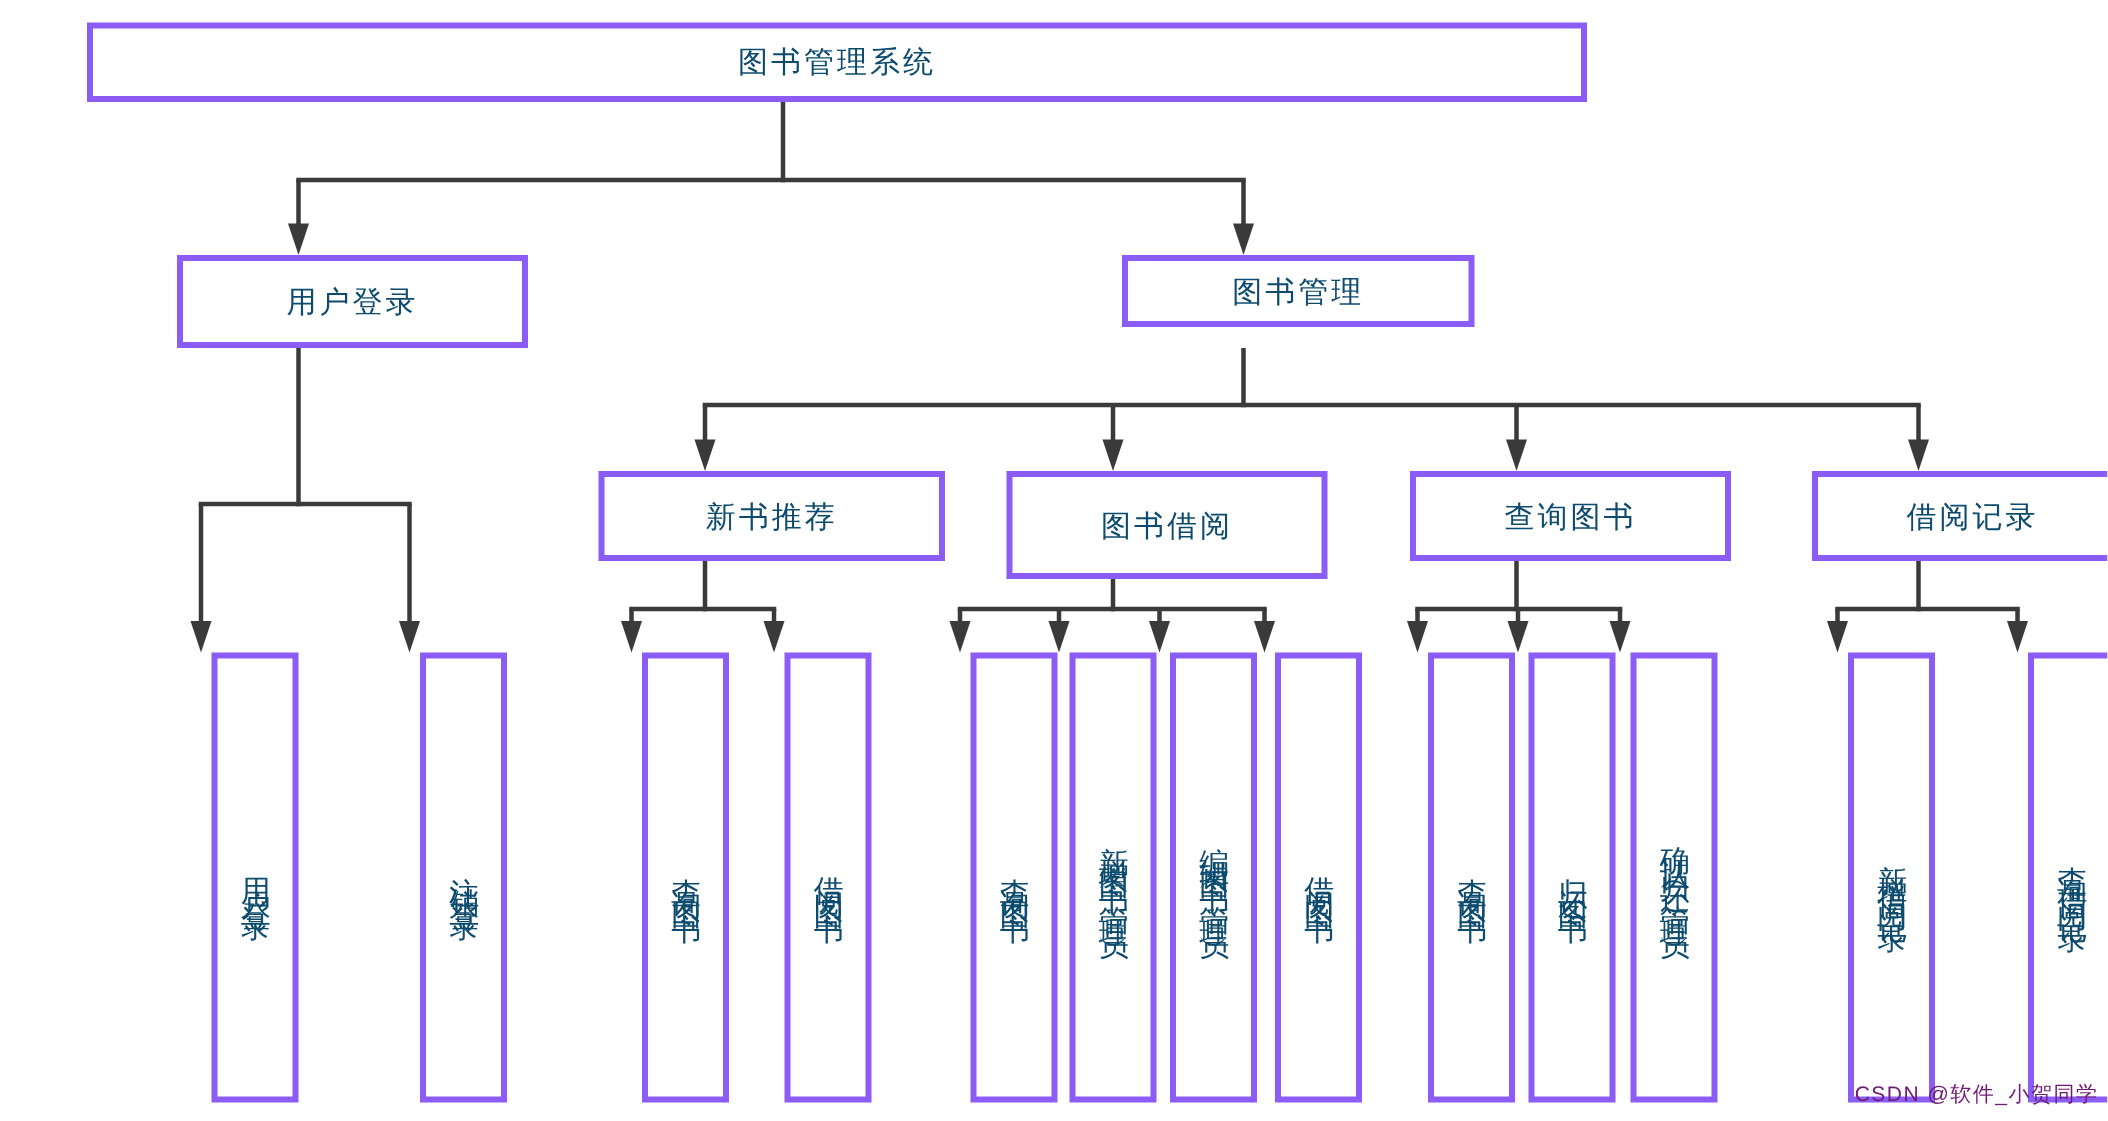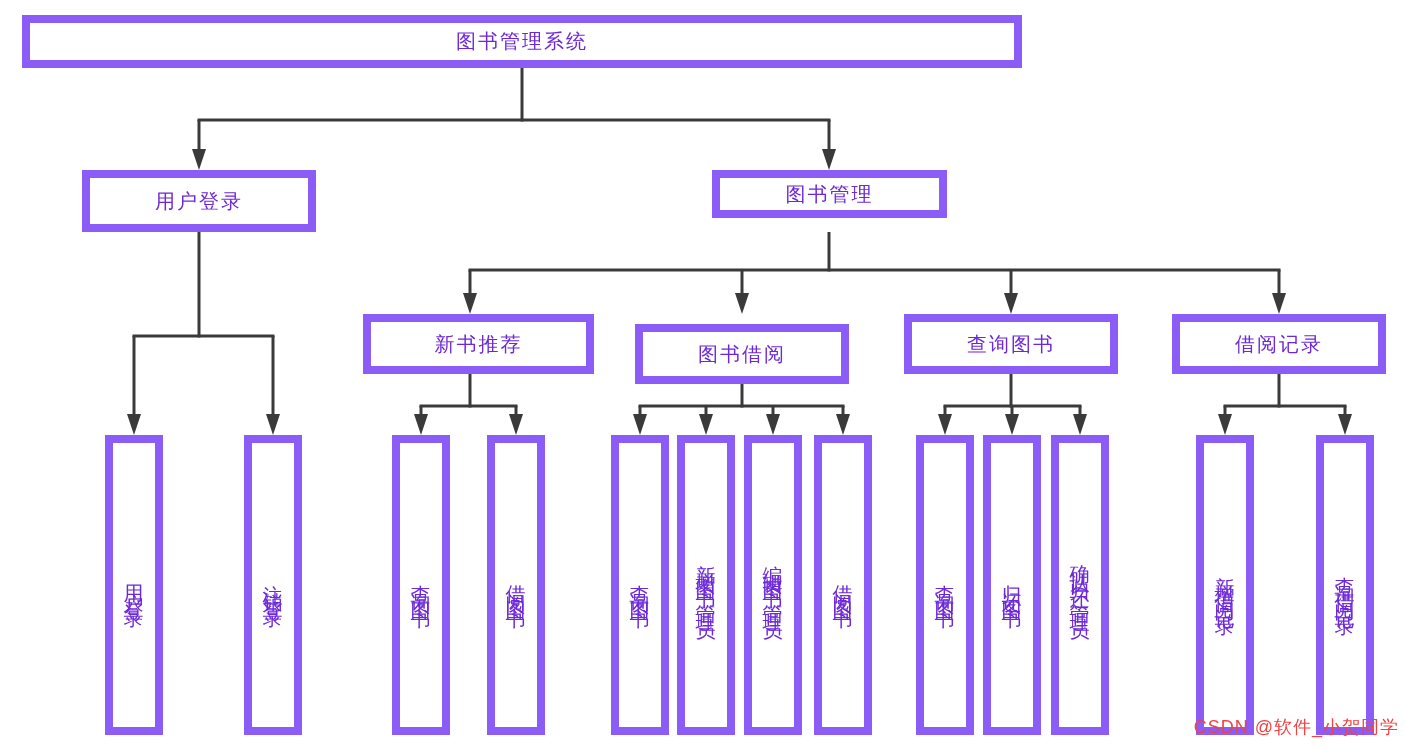--- a/index.html
+++ b/index.html
@@ -26,44 +26,45 @@
     stroke: #3a3a3a;
     stroke-width: 3;
   }
   .connectors polygon {
     fill: #3a3a3a;
     stroke: none;
   }
   .box {
     position: absolute;
     background: #ffffff;
-    border: 8px solid #8b5cf6;
+    border: 4px solid #8b5cf6;
     box-sizing: border-box;
     display: flex;
     align-items: center;
     justify-content: center;
-    color: #6d28d9;
+    color: #0c4a6e;
     font-size: 20px;
+    margin-left: 36px;
   }
   .box.h span {
     letter-spacing: 2px;
     white-space: nowrap;
   }
   .box.leaf span {
     writing-mode: vertical-rl;
     text-orientation: mixed;
     letter-spacing: 8px;
     line-height: 1;
   }
   .watermark {
     position: absolute;
     right: 6px;
     bottom: 8px;
-    color: #ef4444;
-    font-size: 18px;
+    color: #701a75;
+    font-size: 14px;
     letter-spacing: 1px;
     white-space: nowrap;
     z-index: 5;
     margin-left: 12px;
   }
 </style>
 </head>
 <body>
 
 <div class="stage">
@@ -151,21 +152,21 @@
   <div class="box h" style="left:82px;top:170px;width:234px;height:62px">
     <span>用户登录</span>
   </div>
   <div class="box h" style="left:712px;top:170px;width:235px;height:48px">
     <span>图书管理</span>
   </div>
 
   <div class="box h" style="left:363px;top:314px;width:231px;height:60px">
     <span>新书推荐</span>
   </div>
-  <div class="box h" style="left:635px;top:324px;width:214px;height:60px">
+  <div class="box h" style="left:635px;top:314px;width:214px;height:72px">
     <span>图书借阅</span>
   </div>
   <div class="box h" style="left:904px;top:314px;width:214px;height:60px">
     <span>查询图书</span>
   </div>
   <div class="box h" style="left:1172px;top:314px;width:214px;height:60px">
     <span>借阅记录</span>
   </div>
 
   <div class="box leaf" style="left:105px;top:435px;width:58px;height:300px">

